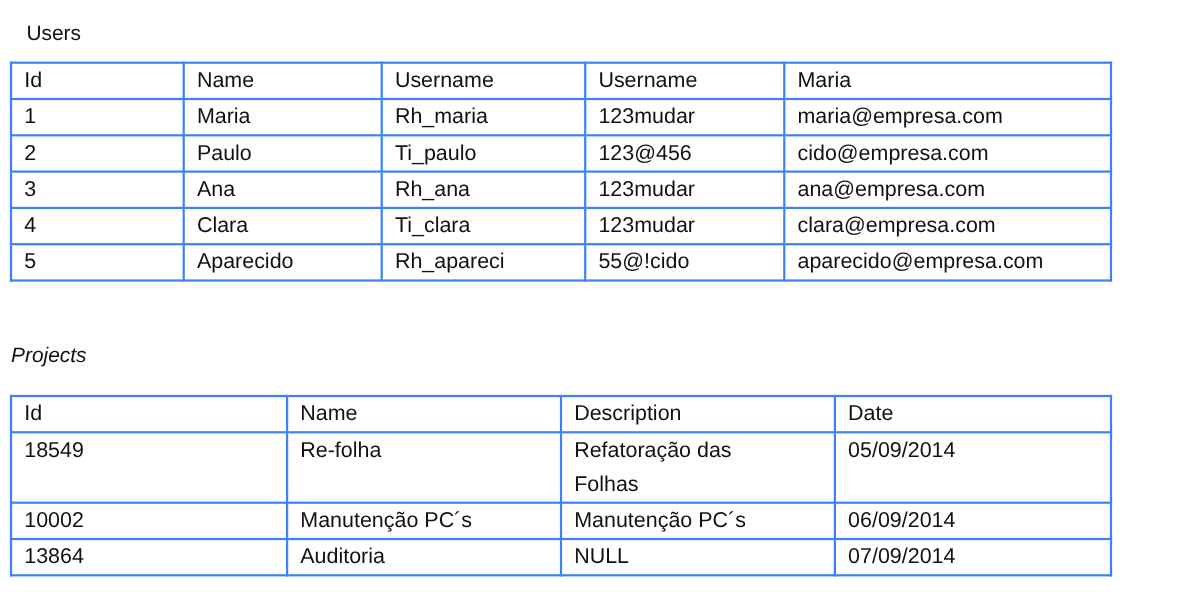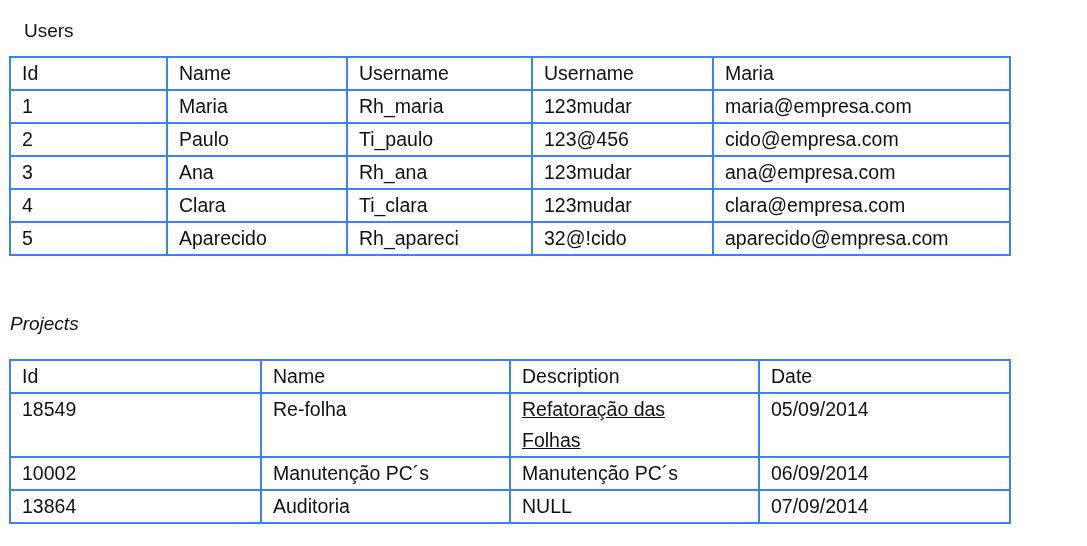--- a/index.html
+++ b/index.html
@@ -57,21 +57,21 @@
     <td>4</td>
     <td>Clara</td>
     <td>Ti_clara</td>
     <td>123mudar</td>
     <td>clara@empresa.com</td>
   </tr>
   <tr>
     <td>5</td>
     <td>Aparecido</td>
     <td>Rh_apareci</td>
-    <td>32@!cido</td>
+    <td>55@!cido</td>
     <td>aparecido@empresa.com</td>
   </tr>
 </tbody>
   </table>
 
 <div class="title" style="top:313px;font-style:italic;">Projects</div>
 
 <table style="top:359px; width:1000px;">
   <colgroup>
       <col style="width:251px">
@@ -82,21 +82,21 @@
   <tbody>
       <tr>
     <td>Id</td>
     <td>Name</td>
     <td>Description</td>
     <td>Date</td>
   </tr>
   <tr>
     <td>18549</td>
     <td>Re-folha</td>
-    <td class="wrap" style="padding-right:40px;text-decoration:underline;">Refatoração das Folhas</td>
+    <td class="wrap" style="padding-right:40px;">Refatoração das Folhas</td>
     <td>05/09/2014</td>
   </tr>
   <tr>
     <td>10002</td>
     <td>Manutenção PC´s</td>
     <td>Manutenção PC´s</td>
     <td>06/09/2014</td>
   </tr>
   <tr>
     <td>13864</td>

